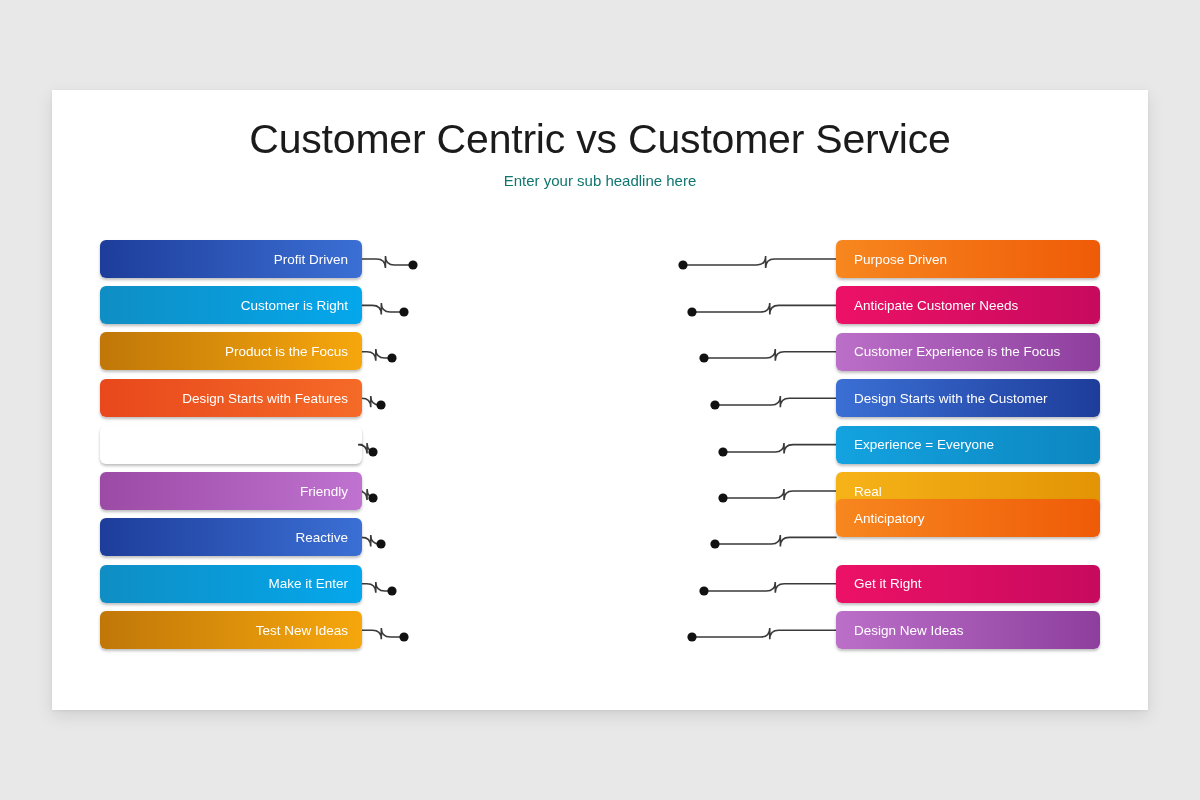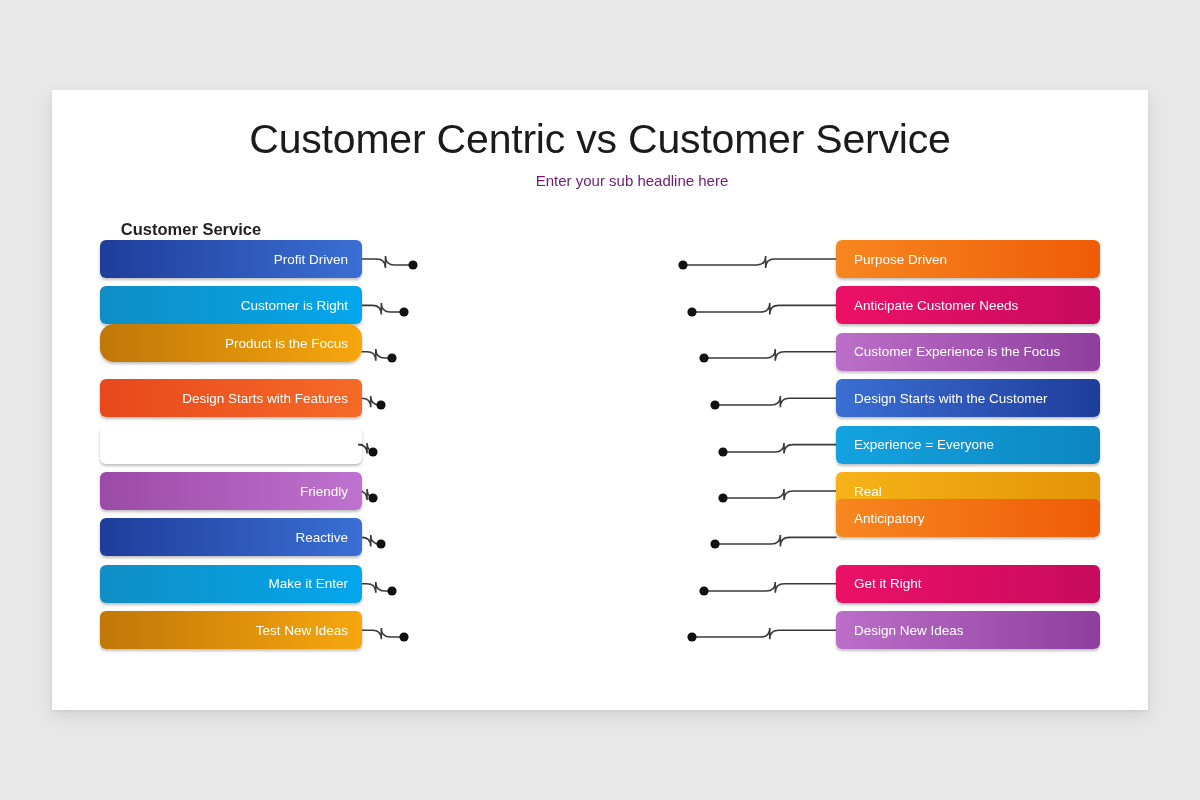--- a/index.html
+++ b/index.html
@@ -40,22 +40,21 @@
     white-space: nowrap;
   }
   .subtitle {
     position: absolute;
     left: 0;
     top: 82px;
     width: 1096px;
     text-align: center;
     font-size: 15px;
     font-weight: 400;
-    color: #701a75;
-    padding-left: 32px;
+    color: #0f766e;
   }
   .col-head {
     position: absolute;
     top: 130px;
     font-size: 16.5px;
     font-weight: bold;
     color: #231f20;
     white-space: nowrap;
   }
   .col-head.left  { left: 0; width: 278px; text-align: center; }
@@ -121,21 +120,20 @@
 </style>
 </head>
 <body>
 
 <div class="stage">
   <div class="slide">
 
     <div class="title">Customer Centric vs Customer Service</div>
     <div class="subtitle">Enter your sub headline here</div>
 
-    <div class="col-head left">Customer Service</div>
 
     <svg class="svg-layer" viewBox="0 0 1096 620">
       <defs id="bar-gradients"></defs>
       <g id="connector-paths" fill="none" stroke-width="1.6" stroke-linecap="round">
           <path d="M 310 169 L 324.46 169 Q 333.46 169 333.46 178 L 333.46 166 Q 333.46 175 342.46 175 L 361 175" stroke="#3a3a3a"></path>
           <path d="M 784 169 L 722.62 169 Q 713.62 169 713.62 178 L 713.62 166 Q 713.62 175 704.62 175 L 631 175" stroke="#3a3a3a"></path>
           <path d="M 310 215.4 L 320.32 215.4 Q 329.32 215.4 329.32 224.4 L 329.32 213 Q 329.32 222 338.32 222 L 352 222" stroke="#3a3a3a"></path>
           <path d="M 784 215.4 L 726.76 215.4 Q 717.76 215.4 717.76 224.4 L 717.76 213 Q 717.76 222 708.76 222 L 640 222" stroke="#3a3a3a"></path>
           <path d="M 310 261.8 L 314.8 261.8 Q 323.8 261.8 323.8 270.8 L 323.8 259 Q 323.8 268 332.8 268 L 340 268" stroke="#3a3a3a"></path>
           <path d="M 784 261.8 L 732.28 261.8 Q 723.28 261.8 723.28 270.8 L 723.28 259 Q 723.28 268 714.28 268 L 652 268" stroke="#3a3a3a"></path>
@@ -174,21 +172,21 @@
         </g>
     </svg>
 
     <div id="left-bars">
         <div class="bar left" style="top: 150px; background: linear-gradient(to right, rgb(30, 61, 155), rgb(59, 111, 212));">
           <span>Profit Driven</span>
         </div>
         <div class="bar left" style="top: 196.4px; background: linear-gradient(to right, rgb(15, 142, 196), rgb(4, 167, 236));">
           <span>Customer  is Right</span>
         </div>
-        <div class="bar left" style="top: 234px; background: linear-gradient(to right, rgb(192, 119, 8), rgb(246, 167, 13)); border-radius: 14px;">
+        <div class="bar left" style="top: 242px; background: linear-gradient(to right, rgb(192, 119, 8), rgb(246, 167, 13));">
           <span>Product  is the Focus</span>
         </div>
         <div class="bar left" style="top: 289.2px; background: linear-gradient(to right, rgb(232, 72, 28), rgb(245, 106, 39));">
           <span>Design Starts with Features</span>
         </div>
         <div class="bar left" style="top: 335.6px;">
           <span>Service = Frontline</span>
         </div>
         <div class="bar left" style="top: 382px; background: linear-gradient(to right, rgb(155, 75, 165), rgb(192, 114, 208));">
           <span>Friendly</span>

